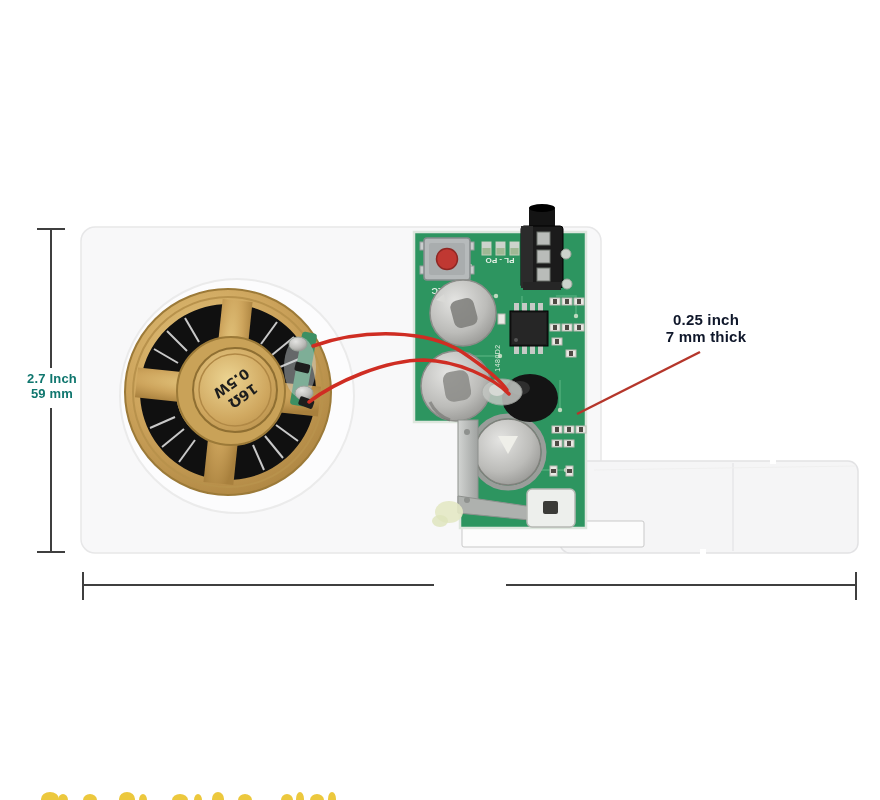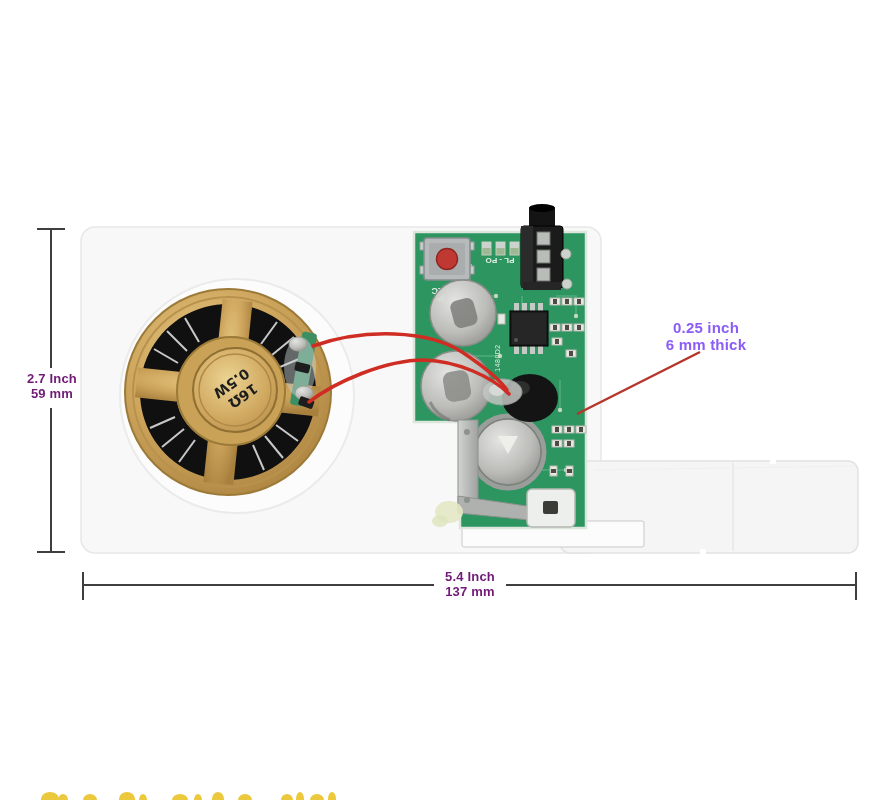--- a/index.html
+++ b/index.html
@@ -1,23 +1,23 @@
 <!DOCTYPE html>
 <html><head>
 <meta charset="utf-8">
 <style>
   html,body{margin:0;padding:0;background:#ffffff;}
   .stage{position:relative;width:880px;height:800px;background:#ffffff;overflow:hidden;
          font-family:"Liberation Sans",sans-serif;}
   svg{position:absolute;left:0;top:0;}
   .dl{position:absolute;background:#3f3f3f;}
   .dim-label{position:absolute;font-weight:bold;font-size:13px;line-height:15px;
-             color:#701a75;text-align:center;letter-spacing:.2px;}
+             color:#0f766e;text-align:center;letter-spacing:.2px;}
   .thick-label{position:absolute;font-weight:bold;font-size:15px;line-height:17px;
-             color:#8b5cf6;text-align:center;letter-spacing:.2px;margin-top:8px;}
+             color:#0f172a;text-align:center;letter-spacing:.2px;}
 </style>
 </head>
 <body>
 
 <div class="stage">
 
   <svg width="880" height="800" viewBox="0 0 880 800">
     <defs>
       <radialGradient id="gold" cx="40%" cy="35%" r="75%">
         <stop offset="0%" stop-color="#e8cc84"></stop>
@@ -276,23 +276,19 @@
   <div class="dl" style="left:37px;top:551px;width:28px;height:2px;"></div>
   <div class="dim-label" style="left:8px;top:371px;width:88px;">
     <div>2.7 Inch</div>
     <div>59 mm</div>
   </div>
 
   <div class="dl" style="left:82px;top:572px;width:2px;height:28px;"></div>
   <div class="dl" style="left:82px;top:584px;width:352px;height:2px;"></div>
   <div class="dl" style="left:506px;top:584px;width:351px;height:2px;"></div>
   <div class="dl" style="left:855px;top:572px;width:2px;height:28px;"></div>
-  <div class="dim-label" style="left:410px;top:569px;width:120px;">
-    <div>5.4 Inch</div>
-    <div>137 mm</div>
-  </div>
 
   <div class="thick-label" style="left:630px;top:311px;width:152px;">
     <div>0.25 inch</div>
-    <div>6 mm thick</div>
+    <div>7 mm thick</div>
   </div>
 
 </div>
 
 </body></html>

